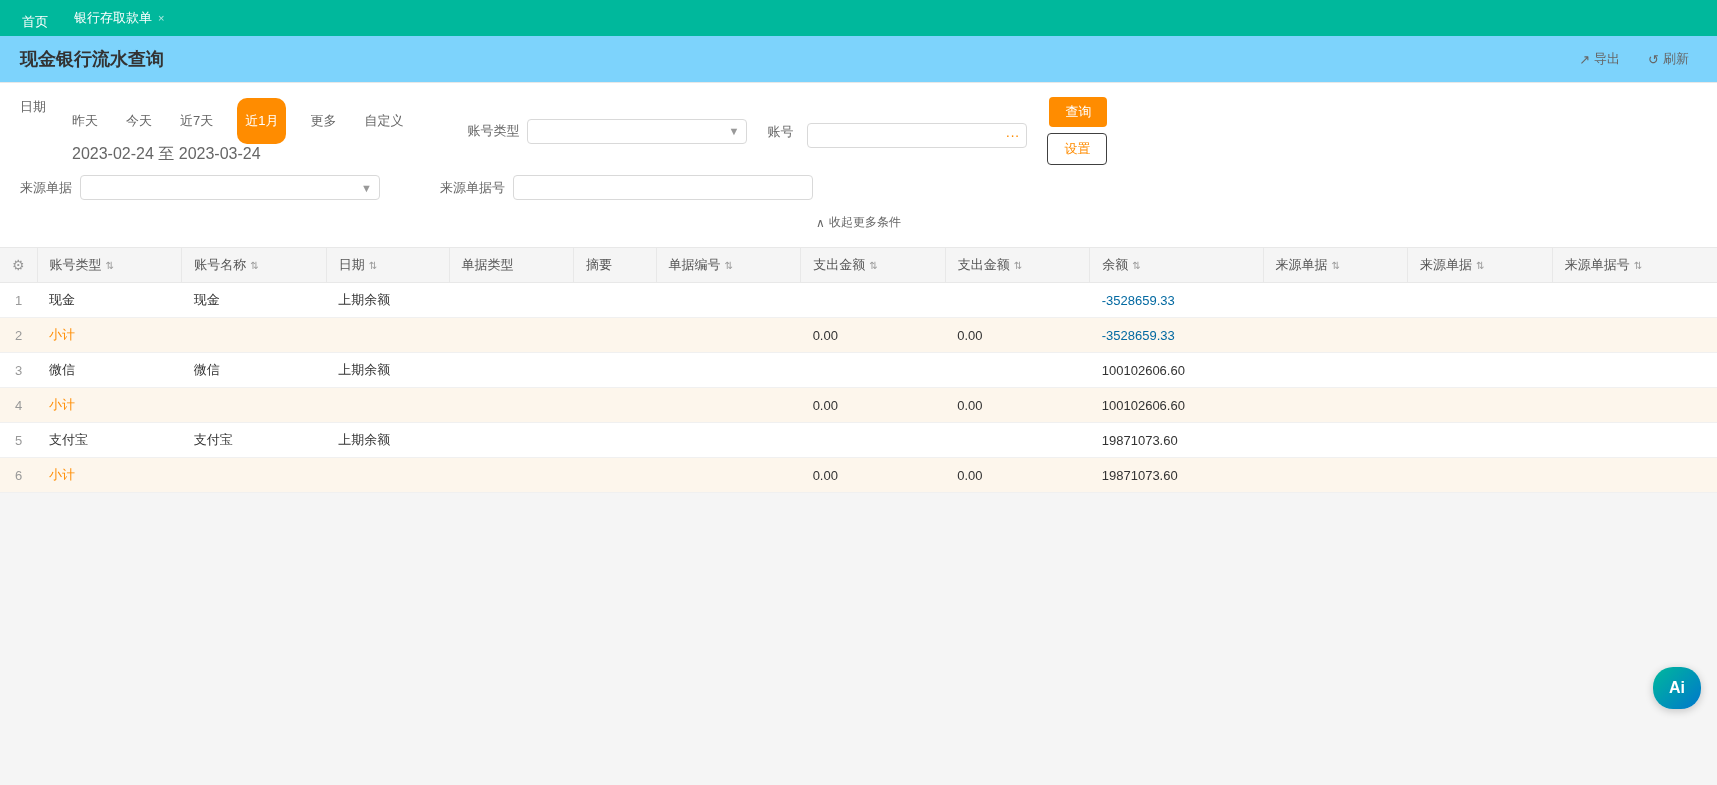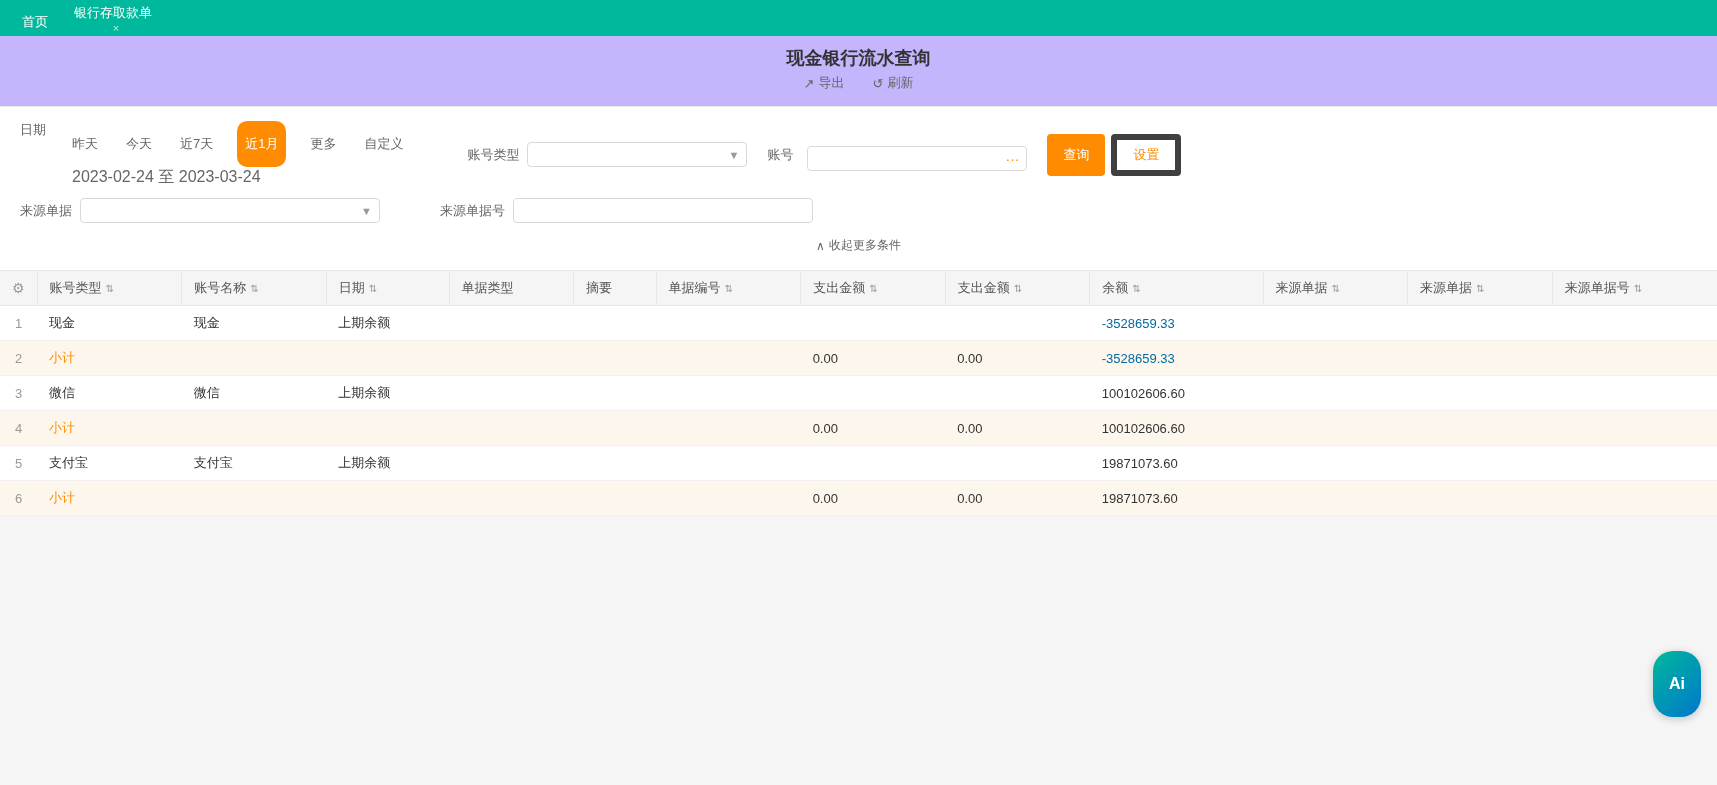--- a/index.html
+++ b/index.html
@@ -10,50 +10,48 @@
       display: flex;
       align-items: center;
       background: #00b89c;
       height: 36px;
       padding: 0 8px;
       overflow: hidden;
     }
     .nav-item {
       display: flex;
       align-items: center;
-      padding: 4px 12px;
+      padding: 16px 12px;
       height: 36px;
       color: #fff;
       font-size: 13px;
       cursor: pointer;
       white-space: nowrap;
-      flex-direction: column;
     }
     .nav-item .close-x {
       margin-left: 6px;
       font-size: 11px;
       opacity: 0.7;
     }
     .nav-home {
       padding: 0 14px;
       color: #fff;
       font-size: 13px;
       cursor: pointer;
       margin-top: 8px;
     }
 
     
     .page-header {
       display: flex;
       align-items: center;
       justify-content: space-between;
-      background: #c4b5fd;
+      background: #7dd3fc;
       padding: 10px 20px;
       border-bottom: 1px solid #e8e8e8;
-      flex-direction: column;
     }
     .page-title {
       font-size: 18px;
       font-weight: bold;
       color: #333;
     }
     .header-actions {
       display: flex;
       gap: 12px;
       align-items: center;
@@ -159,21 +157,21 @@
       color: #fff;
       border: none;
       border-radius: 4px;
       padding: 6px 16px;
       font-size: 13px;
       cursor: pointer;
     }
     .btn-settings {
       background: #fff;
       color: #ff8c00;
-      border: 6px solid #404040;
+      border: 1px solid #404040;
       border-radius: 4px;
       padding: 6px 16px;
       font-size: 13px;
       cursor: pointer;
     }
 
     .collapse-bar {
       display: flex;
       justify-content: center;
       align-items: center;
@@ -236,25 +234,25 @@
     }
     .gear-icon {
       color: #999;
       font-size: 14px;
       cursor: pointer;
     }
     
     .ai-badge {
       position: fixed;
       right: 16px;
-      bottom: 68px;
+      bottom: 76px;
       background: linear-gradient(135deg, #00b89c, #0077cc);
       color: #fff;
       border-radius: 20px;
-      padding: 24px 16px;
+      padding: 12px 16px;
       font-size: 16px;
       font-weight: bold;
       cursor: pointer;
       box-shadow: 0 2px 8px rgba(0,0,0,0.2);
     }
   </style>
 </head>
 <body>
 
 <nav class="top-nav">
@@ -311,21 +309,21 @@
     </div>
 
     <div style="display:flex;margin-top:8px;">
       <span class="filter-label">账号</span>
       <div class="account-input-wrapper">
         <input class="filter-input" type="text" style="min-width: 220px; padding-right: 28px;">
         <span class="account-dots">···</span>
       </div>
     </div>
 
-    <div style="display:flex;flex-direction:row;gap:6px;">
+    <div style="display:flex;flex-direction:column;gap:6px;align-items:flex-end;">
       <button class="btn-query">查询</button>
       <button class="btn-settings">设置</button>
     </div>
   </div>
 
   <div class="filter-row">
 
     <div style="display:flex;align-items:center;gap:8px;">
       <span class="filter-label">来源单据</span>
       <div class="filter-select-wrapper">

